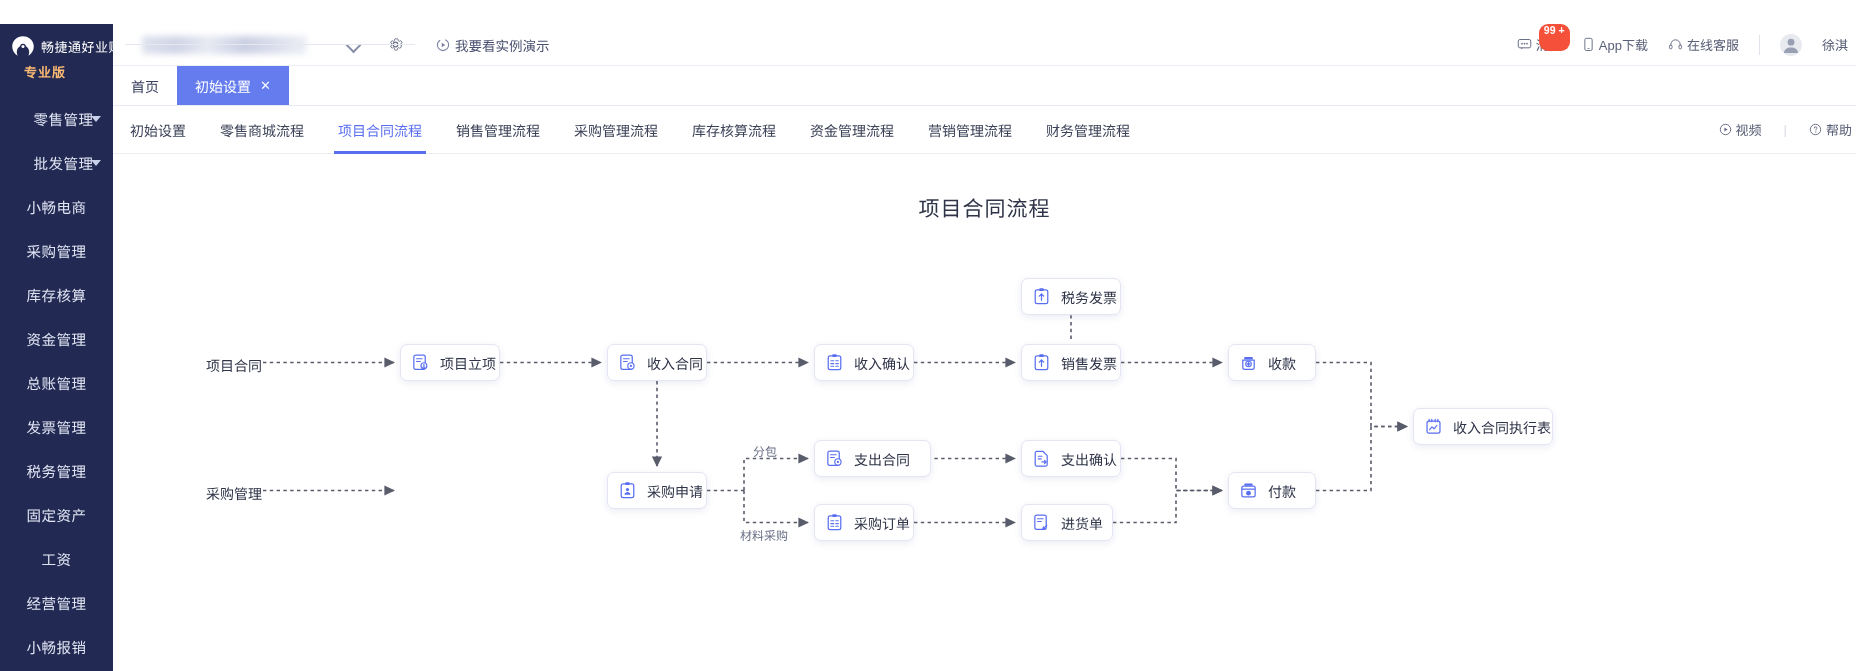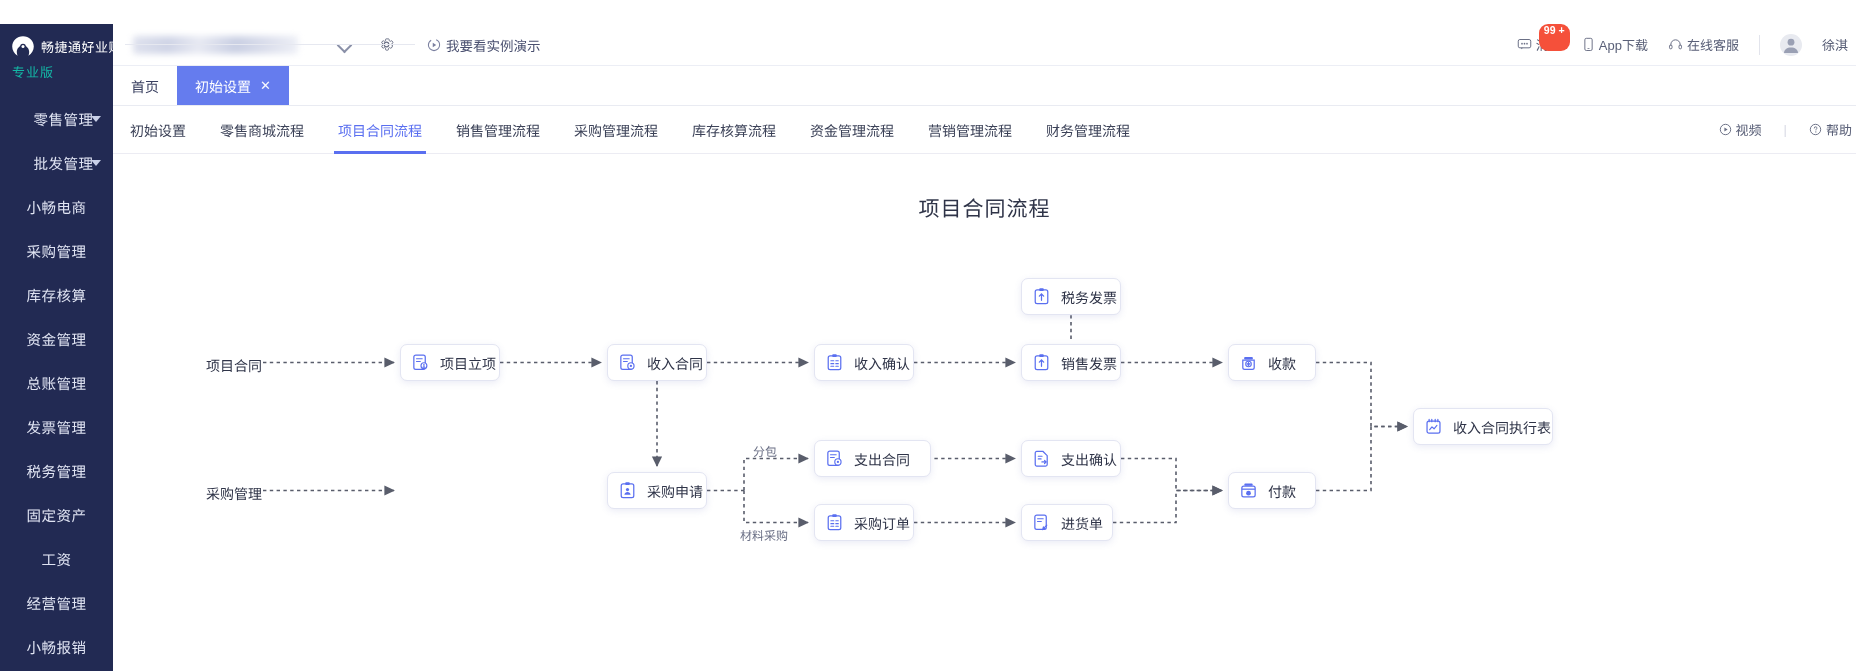--- a/index.html
+++ b/index.html
@@ -22,22 +22,22 @@
     justify-content: center; padding-left: 10px;
     position: relative;
   }
   .brand-row { display: flex; align-items: center; gap: 5px; }
   .brand-logo { width: 26px; height: 26px; flex: none; }
   .brand-name {
     color: #ffffff; font-size: 13px; letter-spacing: .5px;
     white-space: nowrap; font-weight: 500;
   }
   .brand-sub {
-    color: #14b8a6; font-size: 13px; font-weight: 400;
-    margin-top: 2px; margin-left: 2px; letter-spacing: 1px;
+    color: #fdba74; font-size: 13px; font-weight: 700;
+    margin-top: 2px; margin-left: 14px; letter-spacing: 1px;
   }
   .nav { margin-top: 6px; }
   .nav-item {
     height: 44px; display: flex; align-items: center;
     justify-content: center; position: relative;
     color: #dfe3f2; font-size: 14.5px; letter-spacing: .5px;
     cursor: pointer;
   }
   .nav-item .caret {
     position: absolute; right: 12px; top: 50%;
@@ -48,21 +48,21 @@
   }
   .nav-item.has-caret { padding-right: 16px; padding-left: 30px; }
 
   
   .header {
     position: absolute; left: 113px; top: 24px; right: 0; height: 42px;
     background: #ffffff;
     display: flex; align-items: center;
     border-bottom: 1px solid #eceef5;
   }
-  .hdr-left { display: flex; align-items: center; padding-left: 20px; flex: none; }
+  .hdr-left { display: flex; align-items: center; padding-left: 29px; flex: none; }
   .company-blur {
     width: 165px; height: 18px; border-radius: 2px;
     background: linear-gradient(100deg,#dfe2ee 0%, #cfd4e6 22%, #e8eaf3 40%, #c9cfe3 62%, #dde0ed 82%, #eef0f7 100%);
     filter: blur(3px);
   }
   .hdr-underline {
     position: absolute; left: 125px; top: 44px; width: 290px; height: 1px;
     background: #e6e8f0;
   }
   .chev-down {

